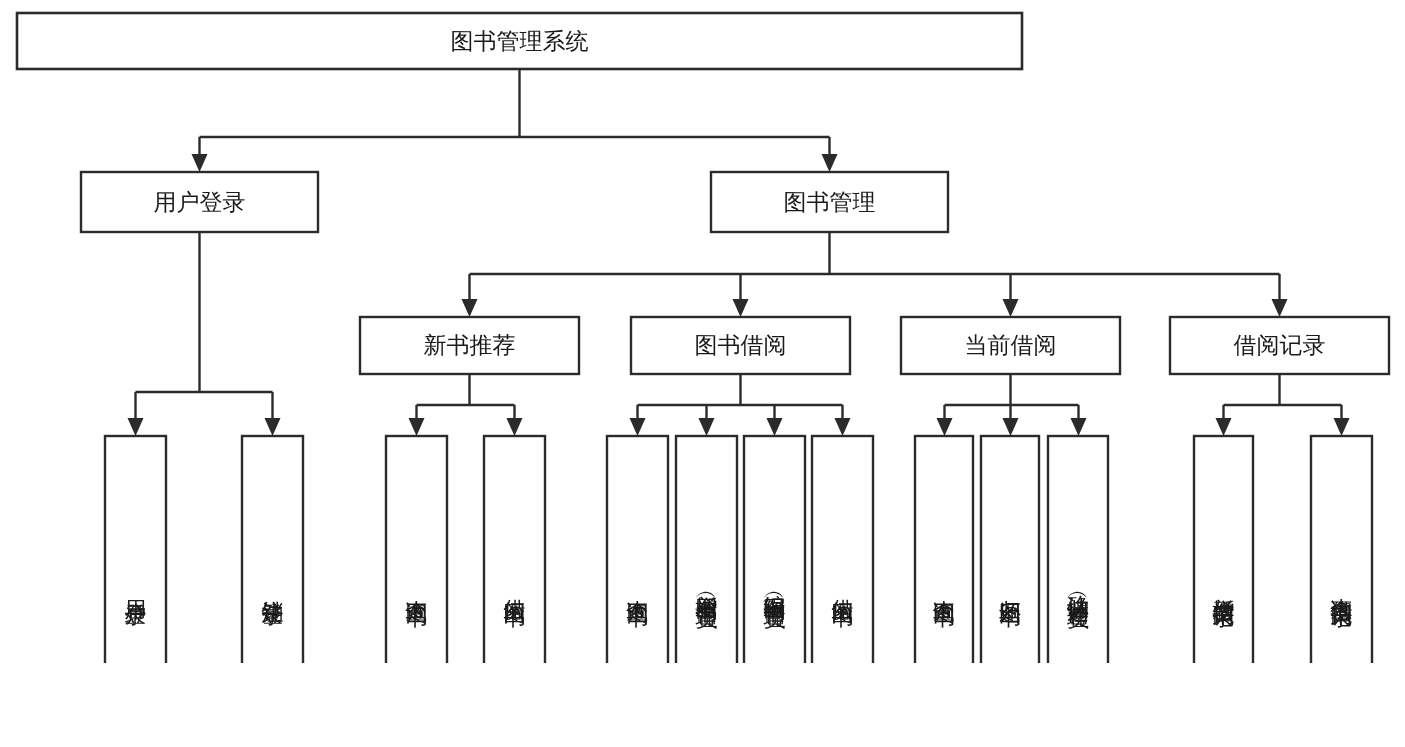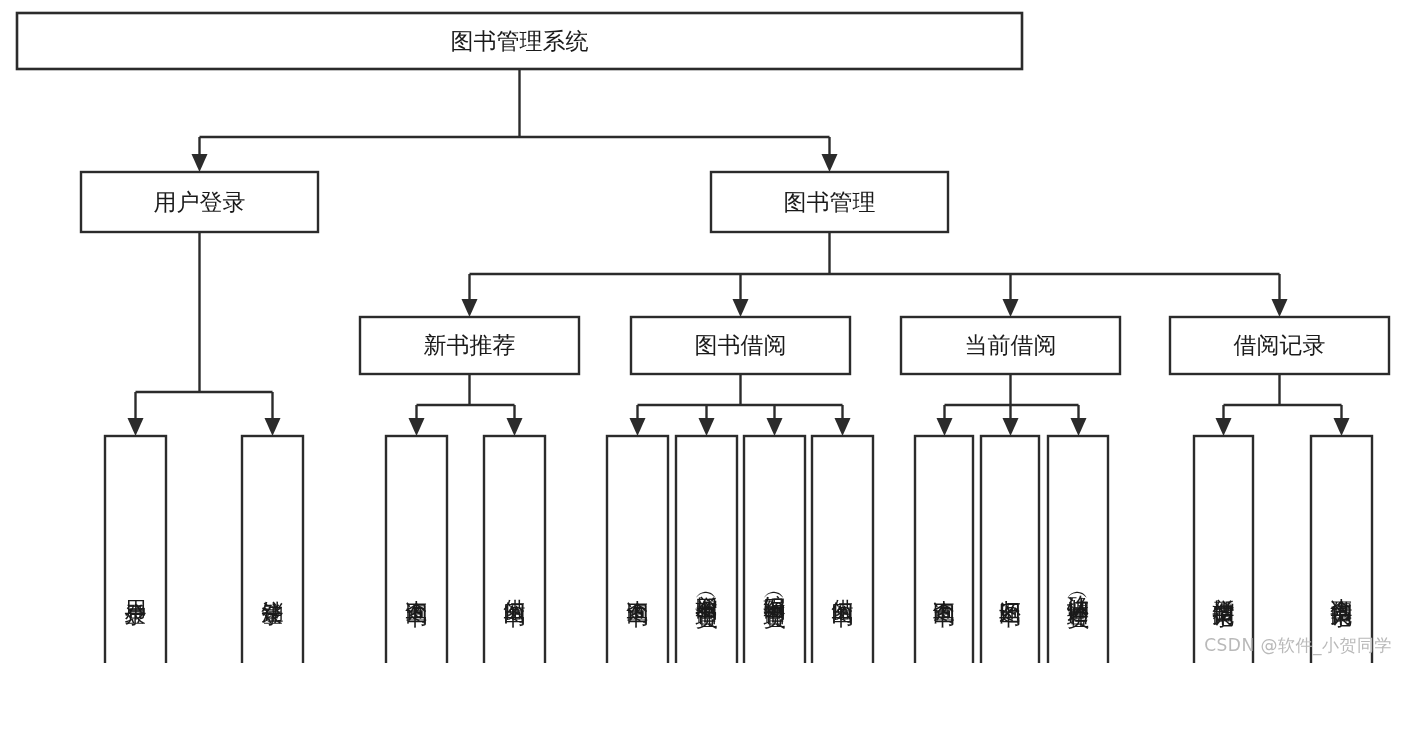--- a/index.html
+++ b/index.html
@@ -254,14 +254,13 @@
       <div class="node-label-v-wrap" style="left: 1048px; top: 436px; width: 60px; height: 299px;">
         <div class="node-label-v">确认归还（管理员）</div>
       </div>
       <div class="node-label-v-wrap" style="left: 1194px; top: 436px; width: 59px; height: 299px;">
         <div class="node-label-v">新增借阅记录</div>
       </div>
       <div class="node-label-v-wrap" style="left: 1311px; top: 436px; width: 61px; height: 299px;">
         <div class="node-label-v">查询借阅记录</div>
       </div>
     </div>
-  <div class="watermark">CSDN @软件_小贺同学</div>
 </div>
 
 </body></html>

